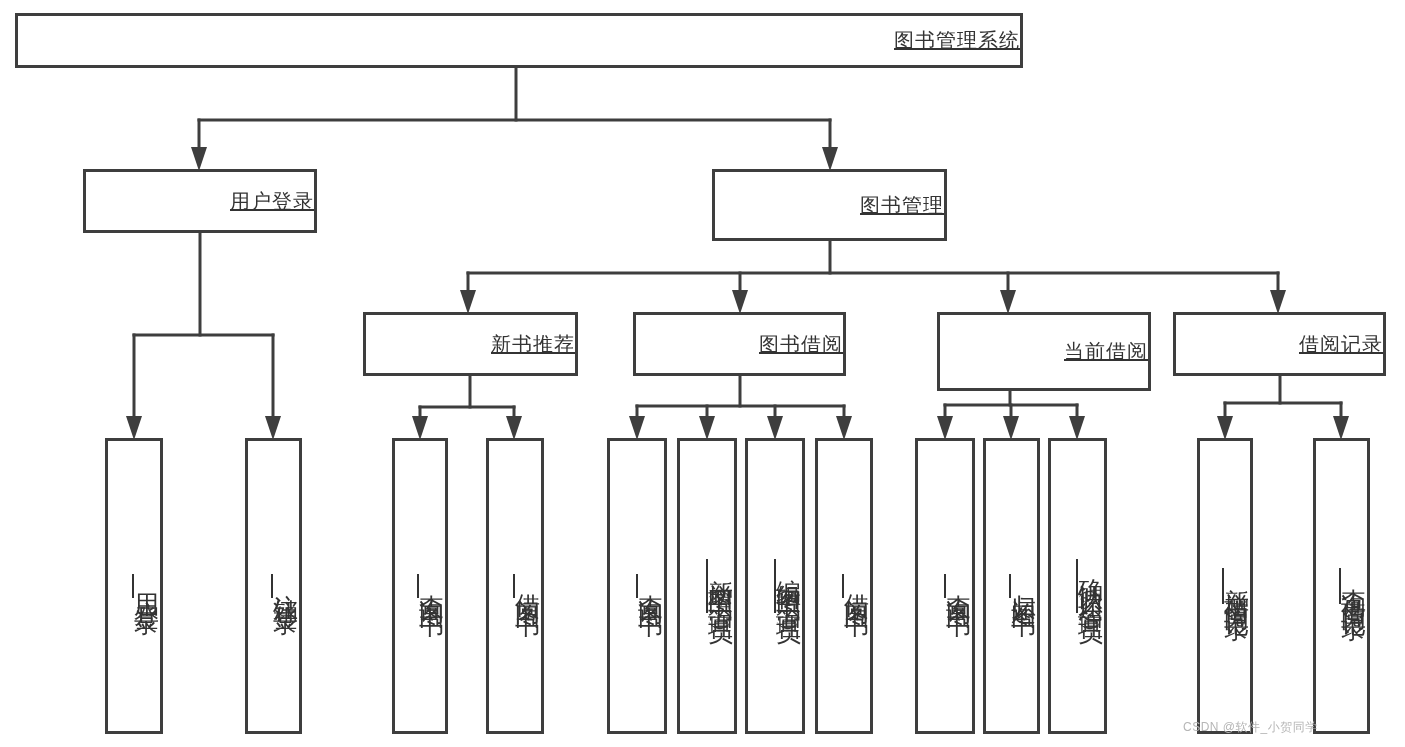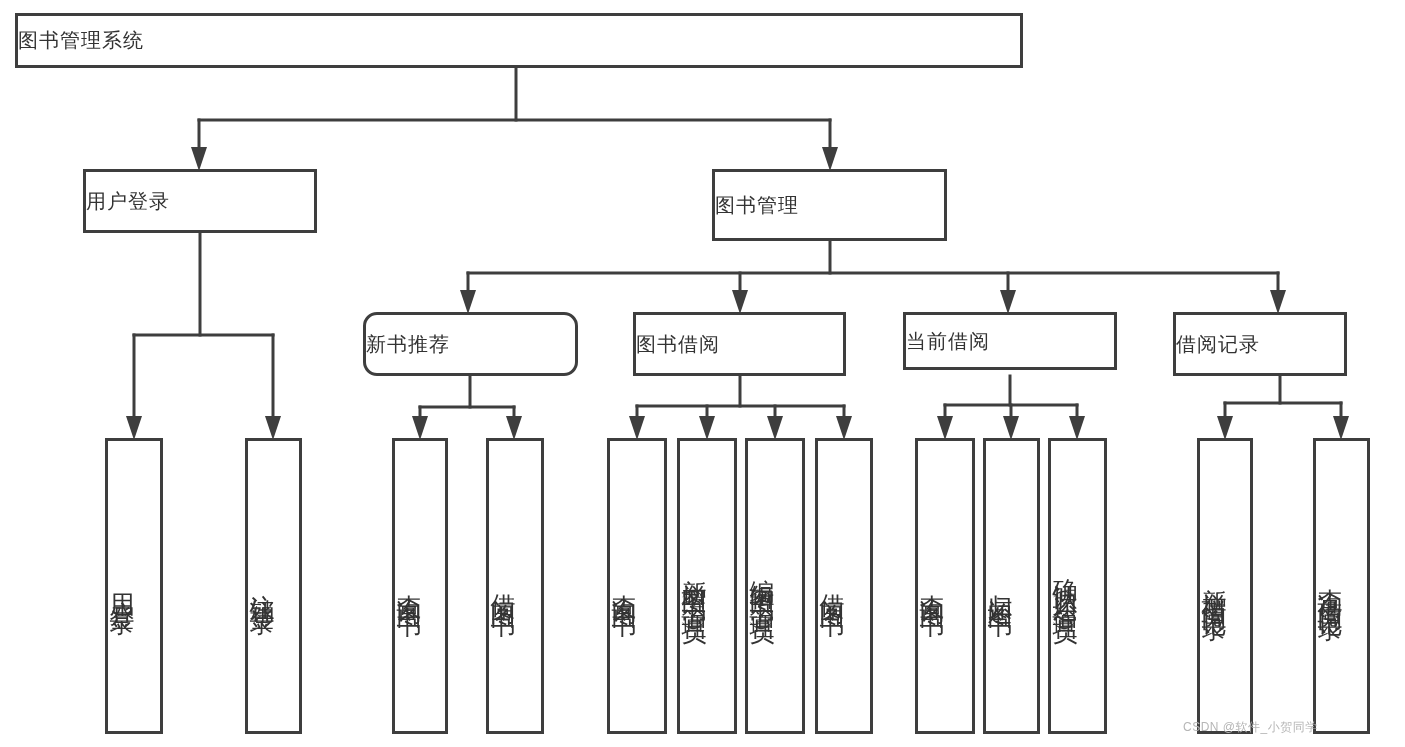--- a/index.html
+++ b/index.html
@@ -22,45 +22,46 @@
     color: var(--line, #3e3e3e);
     z-index: 0;
   }
   .box {
     position: absolute;
     box-sizing: border-box;
     background: #ffffff;
     border: 3px solid var(--line, #3e3e3e);
     display: flex;
     align-items: center;
-    justify-content: flex-start;
+    justify-content: flex-end;
     color: var(--text, #333333);
     z-index: 1;
+    text-decoration: underline;
   }
   .hlabel {
     font-size: 20px;
     letter-spacing: 1px;
     white-space: nowrap;
   }
   .vlabel {
     writing-mode: vertical-rl;
     text-orientation: mixed;
     font-size: 25px;
     letter-spacing: 6px;
     line-height: 1.1;
     white-space: nowrap;
   }
   
   .n-root   { left: 15px;  top: 13px;  width: 1008px; height: 55px; }
   .n-login  { left: 83px;  top: 169px; width: 234px;  height: 64px; }
   .n-mgmt   { left: 712px; top: 169px; width: 235px;  height: 72px; }
-  .n-newrec { left: 363px; top: 312px; width: 215px;  height: 64px; border-radius: 14px; }
+  .n-newrec { left: 363px; top: 312px; width: 215px;  height: 64px; }
   .n-borrow { left: 633px; top: 312px; width: 213px;  height: 64px; }
-  .n-curr   { left: 903px; top: 312px; width: 214px;  height: 58px; }
-  .n-record { left: 1173px;top: 312px; width: 174px;  height: 64px; }
+  .n-curr   { left: 937px; top: 312px; width: 214px;  height: 79px; }
+  .n-record { left: 1173px;top: 312px; width: 213px;  height: 64px; }
   .leaf { top: 438px; height: 296px; }
   .l-1a { left: 105px;  width: 58px; }
   .l-1b { left: 245px;  width: 57px; }
   .l-2a { left: 392px;  width: 56px; }
   .l-2b { left: 486px;  width: 58px; }
   .l-3a { left: 607px;  width: 60px; }
   .l-3b { left: 677px;  width: 60px; }
   .l-3c { left: 745px;  width: 60px; }
   .l-3d { left: 815px;  width: 58px; }
   .l-4a { left: 915px;  width: 60px; }

